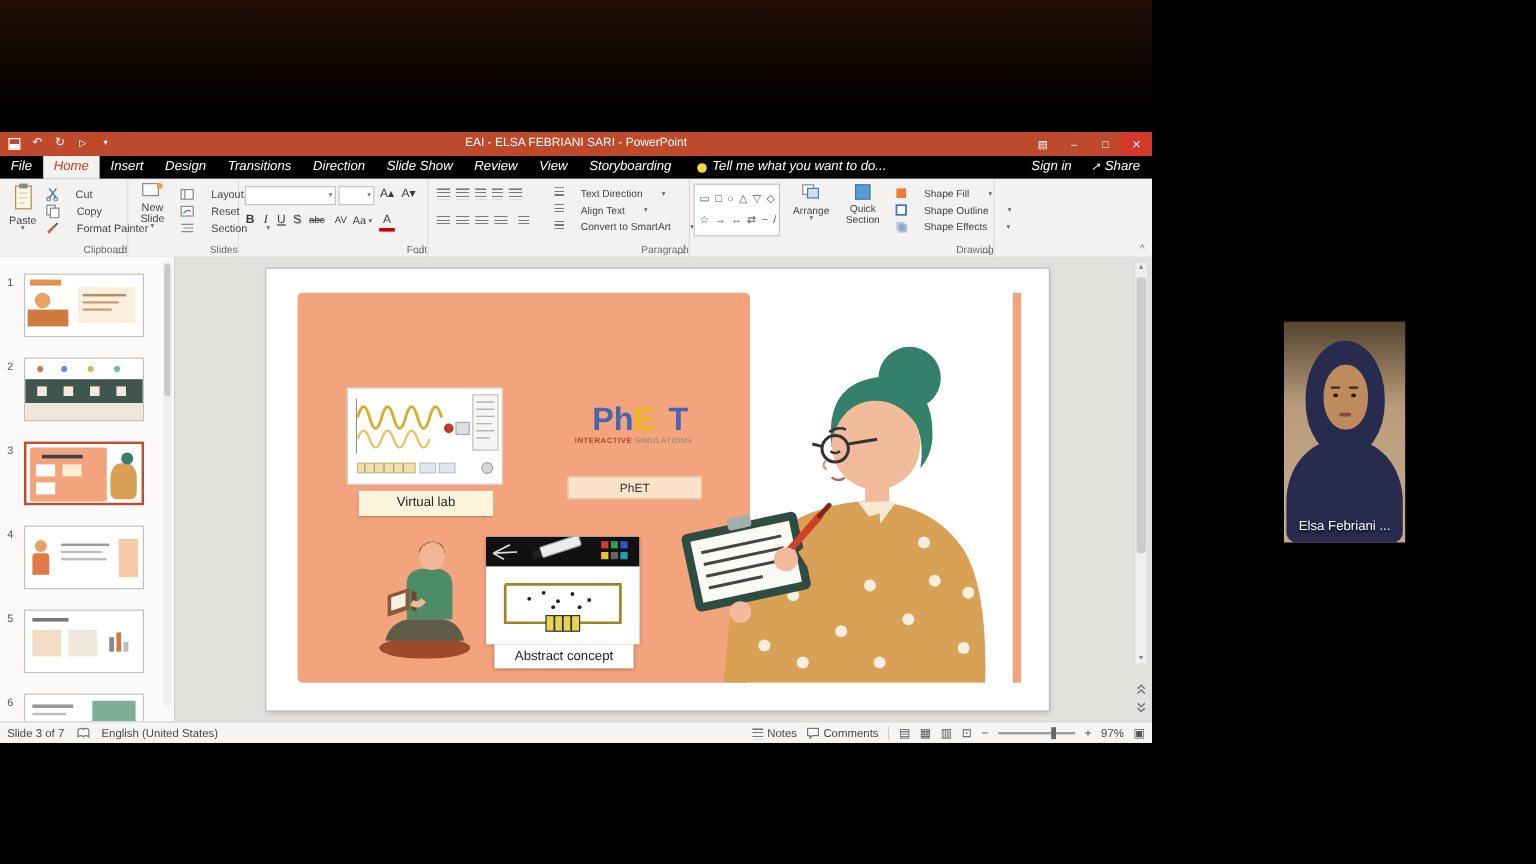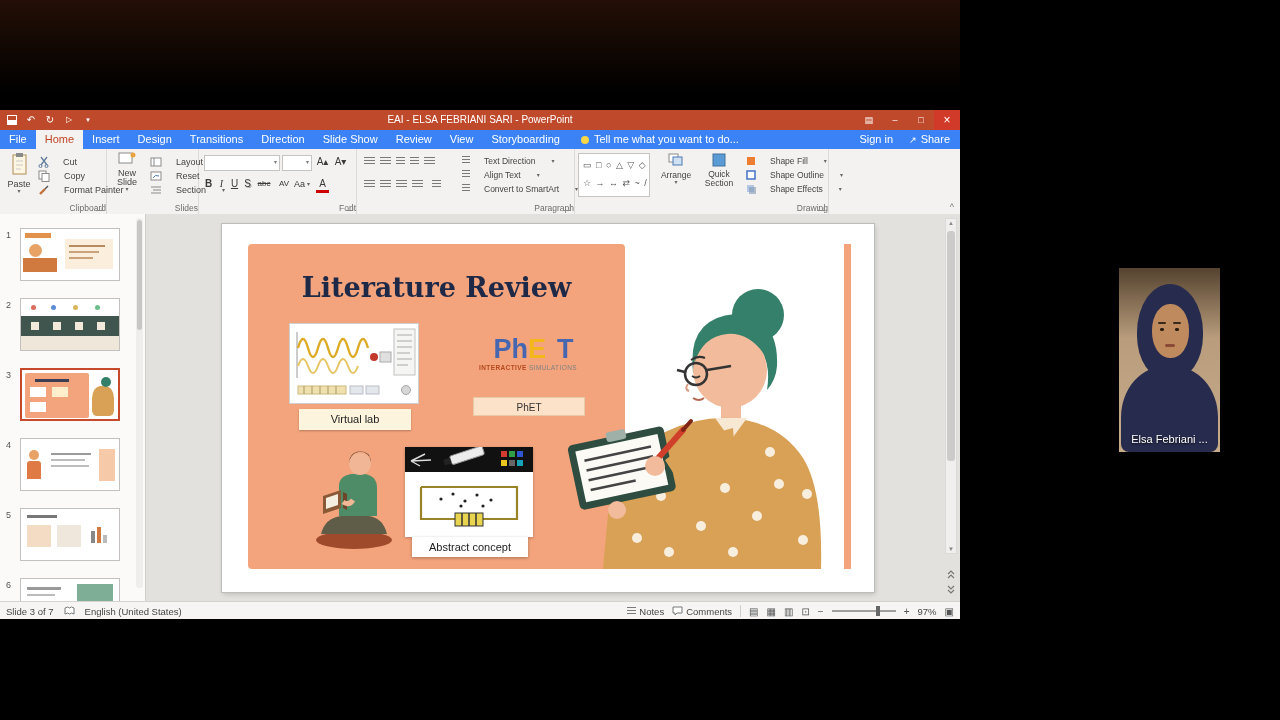--- a/index.html
+++ b/index.html
@@ -28,22 +28,22 @@
   .wincontrols{position:absolute;right:0;top:0;height:20px;display:flex;z-index:2;}
   .wbtn{width:26px;height:20px;display:flex;align-items:center;justify-content:center;
         color:#fff;font-size:9px;}
   .i-ribbonopts::before{content:"▤";}
   .i-min::before{content:"–";}
   .i-max::before{content:"□";}
   .wbtn.close{background:#d13a28;}
   .i-close::before{content:"×";font-size:12px;}
 
   
-  .tabsrow{position:absolute;left:0;top:20px;width:960px;height:19px;background:#3b82f6;
-           display:flex;align-items:stretch;color:#fff;font-size:11px;}
+  .tabsrow{position:absolute;left:0;top:20px;width:960px;height:19px;background:#000000;
+           display:flex;align-items:stretch;color:#fff;font-size:11px;font-style:italic;}
   .tab{padding:0 9px;line-height:19px;cursor:default;}
   .tab.active{background:#f4f2f0;color:#c14524;}
   .tellme{display:flex;align-items:center;gap:5px;margin-left:12px;line-height:19px;color:#fff;}
   .bulb{width:8px;height:8px;border-radius:50%;background:#f7d748;display:inline-block;}
   .tspacer{flex:1;}
   .signin{line-height:19px;margin-right:16px;}
   .share{display:flex;align-items:center;gap:4px;line-height:19px;margin-right:10px;}
   .i-share::before{content:"↗";font-size:9px;}
 
   
@@ -126,21 +126,21 @@
   .sright{position:absolute;right:6px;top:0;height:18px;display:flex;align-items:center;gap:8px;}
   .sbar-item{display:flex;align-items:center;gap:3px;}
   .viewico{font-size:10px;color:#555;}
   .vn::before{content:"▤";} .vs2::before{content:"▦";} .vr::before{content:"▥";} .vp::before{content:"⊡";}
   .zoomtrack{position:relative;width:64px;height:2px;background:#a19f9d;}
   .zoomthumb{position:absolute;left:70%;top:-4px;width:4px;height:10px;background:#666;}
   .fit::before{content:"▣";font-size:10px;color:#555;}
   .zminus::before{content:"−";} .zplus::before{content:"+";}
 
   
-  .cam{position:absolute;left:1119px;top:268px;width:101px;height:184px;overflow:hidden;
+  .cam{position:absolute;left:1070px;top:268px;width:101px;height:184px;overflow:hidden;
        background:linear-gradient(180deg,#55432f 0%,#b89c7c 38%,#c7ac8a 100%);}
   .hj1{left:18px;top:16px;width:66px;height:96px;background:#272c4e;border-radius:50% 50% 46% 46%;}
   .hj2{left:2px;top:98px;width:97px;height:86px;background:#272c4e;
        border-radius:46% 46% 8px 8px / 60% 60% 8px 8px;}
   .fc{left:33px;top:36px;width:37px;height:54px;background:#c08a5f;border-radius:48%;}
   .brow{width:8px;height:2px;background:#3a2a1c;border-radius:2px;}
   .eye{width:4px;height:2.5px;background:#241a10;border-radius:50%;}
   .mouth{left:46px;top:76px;width:10px;height:3px;background:#8a4b37;border-radius:2px;}
   .camname{position:absolute;left:0;right:0;bottom:7px;text-align:center;color:#fff;
            font-size:11px;text-shadow:0 1px 2px rgba(0,0,0,.85);}
@@ -432,21 +432,20 @@
           </div>
         </div>
         <div class="tscroll">
             <i></i>
           </div>
       </div>
 
       <div class="slide">
         <div class="salmon"></div>
         <div class="strip"></div>
-        <div class="slidetitle">Literature Review</div>
 
         <div class="waveimg">
           <svg width="128" height="79">
             <line x1="7" y1="8" x2="7" y2="54" stroke="#999"></line>
             <path d="M8 24 Q13 6 18 24 T28 24 T38 24 T48 24 T58 24 T68 24 T78 24" stroke="#ddab28" stroke-width="2.4" fill="none"></path>
             <path d="M8 42 Q13 28 18 42 T28 42 T38 42 T48 42 T58 42 T68 42" stroke="#e6c564" stroke-width="2" fill="none"></path>
             <circle cx="84" cy="33" r="4" fill="#c0392b"></circle>
             <rect x="90" y="28" width="11" height="10" fill="#e0e0e0" stroke="#aaa"></rect>
             <rect x="104" y="5" width="21" height="46" fill="#f5f5f3" stroke="#c2c2c2"></rect>
             <g stroke="#b5b5b5" stroke-width="1.2">

